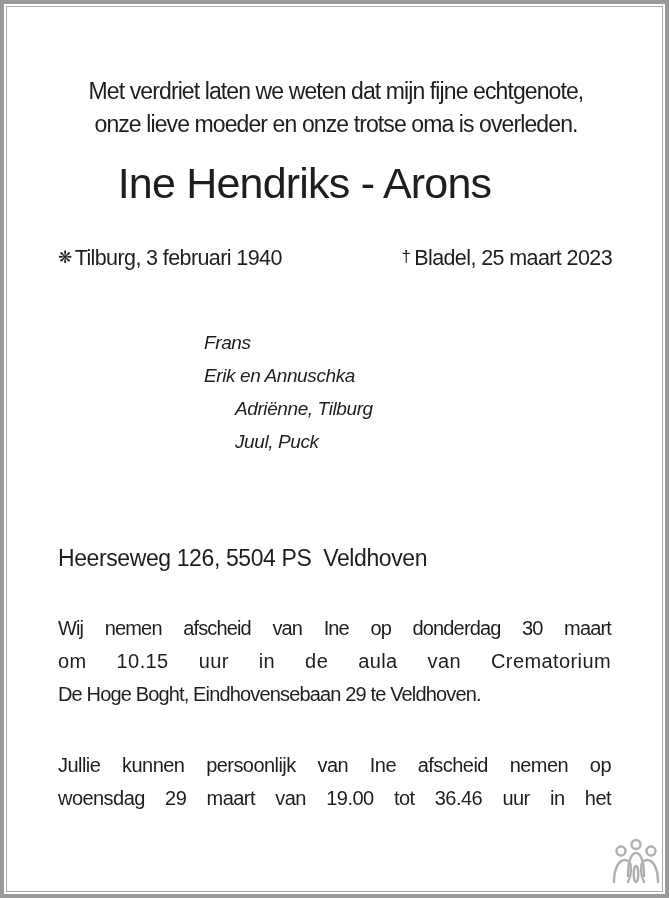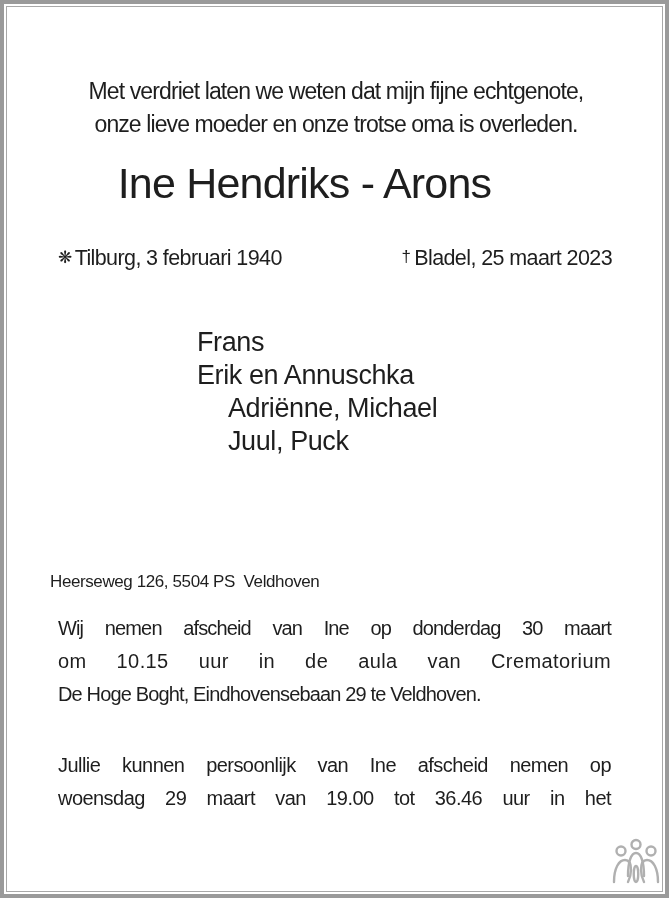--- a/index.html
+++ b/index.html
@@ -22,26 +22,25 @@
     text-align: center; font-size: 43px; letter-spacing: -0.8px; line-height: 52px;
   }
   .dates {
     position: absolute; left: 58px; top: 243px; width: 556px; height: 30px;
     font-size: 21.5px; line-height: 30px; letter-spacing: -0.6px;
   }
   .date-birth { position: absolute; left: 0; top: 0; white-space: nowrap; }
   .date-death { position: absolute; right: 2px; top: 0; white-space: nowrap; }
   .sym { font-size: 17px; margin-right: 3px; position: relative; top: -2px; }
   .sym-cross { font-size: 17px; margin-right: 4px; position: relative; top: -3px; }
-  .family { position: absolute; left: 197px; top: 326px; font-size: 27px; line-height: 33px; letter-spacing: -0.4px; }
+  .family { position: absolute; left: 204px; top: 326px; font-size: 19px; line-height: 33px; letter-spacing: -0.4px; font-style: italic; }
   .family .child { padding-left: 31px; }
   .address {
-    position: absolute; left: 50px; top: 543px; font-size: 17px; line-height: 30px; letter-spacing: -0.4px;
+    position: absolute; left: 58px; top: 543px; font-size: 23px; line-height: 30px; letter-spacing: -0.4px;
     white-space: pre;
-    margin-top: 24px;
   }
   .para {
     position: absolute; left: 58px; width: 553px; font-size: 20px; line-height: 33px;
     text-align: justify; text-align-last: left;
   }
   .para div { text-align: justify; text-align-last: justify; white-space: nowrap; }
   .para div.last { text-align-last: left; }
   .para1 { top: 612px; letter-spacing: -0.85px; }
   .para1 .spread { letter-spacing: 0.4px; word-spacing: 8px; }
   .para2 { top: 749px; letter-spacing: -0.55px; }
@@ -68,21 +67,21 @@
       <span class="sym">❋</span><span>Tilburg, 3 februari 1940</span>
     </span>
     <span class="date-death">
       <span class="sym-cross">†</span><span>Bladel, 25 maart 2023</span>
     </span>
   </div>
 
   <div class="family">
     <div>Frans</div>
     <div>Erik en Annuschka</div>
-    <div class="child">Adriënne, Michael</div>
+    <div class="child">Adriënne, Tilburg</div>
     <div class="child">Juul, Puck</div>
   </div>
 
   <div class="address">Heerseweg 126, 5504 PS  Veldhoven</div>
 
   <div class="para para1">
     <div>Wij nemen afscheid van Ine op donderdag 30 maart</div>
     <div class="spread">om 10.15 uur in de aula van Crematorium</div>
     <div class="last">De Hoge Boght, Eindhovensebaan 29 te Veldhoven.</div>
   </div>

